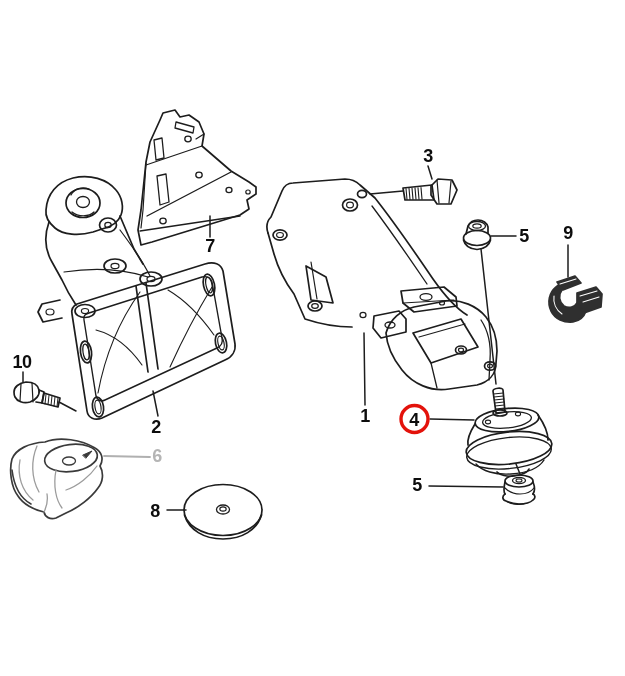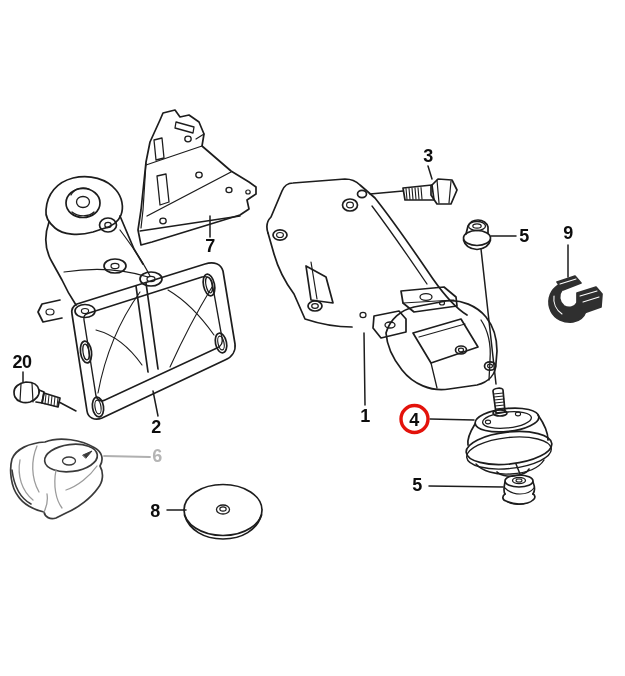--- a/index.html
+++ b/index.html
@@ -277,15 +277,15 @@
   <div class="callout" style="left:365px;top:416px;">1</div>
   <div class="callout" style="left:156px;top:427px;">2</div>
   <div class="callout" style="left:428px;top:156px;">3</div>
   <div class="callout circled" style="left:414px;top:419px;">4</div>
   <div class="callout" style="left:524px;top:236px;">5</div>
   <div class="callout" style="left:417px;top:485px;">5</div>
   <div class="callout muted" style="left:157px;top:456px;">6</div>
   <div class="callout" style="left:210px;top:246px;">7</div>
   <div class="callout" style="left:155px;top:511px;">8</div>
   <div class="callout" style="left:568px;top:233px;">9</div>
-  <div class="callout" style="left:22px;top:362px;">20</div>
+  <div class="callout" style="left:22px;top:362px;">10</div>
 
 </div>
 
 </body></html>

